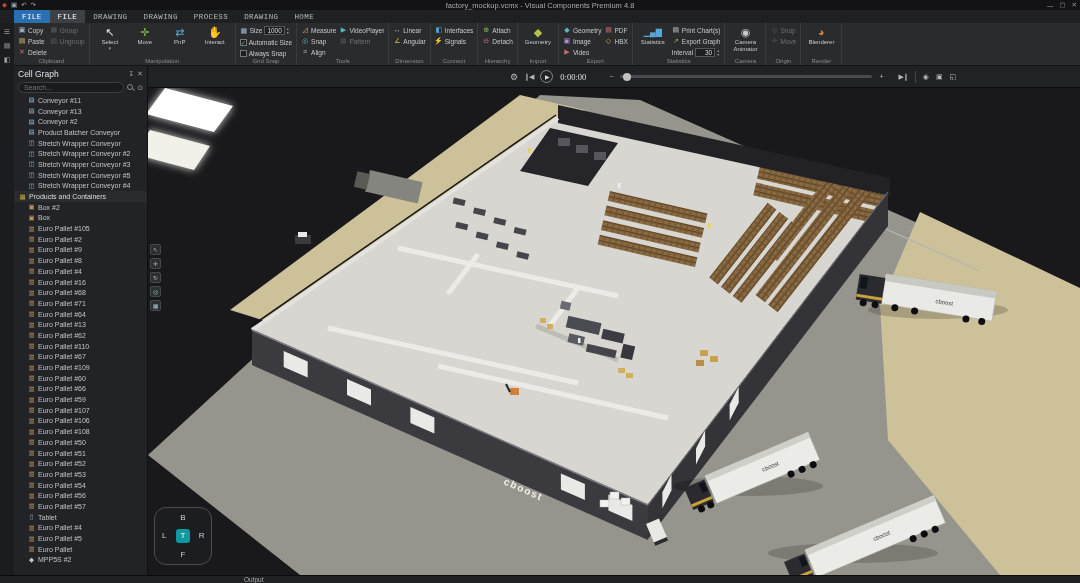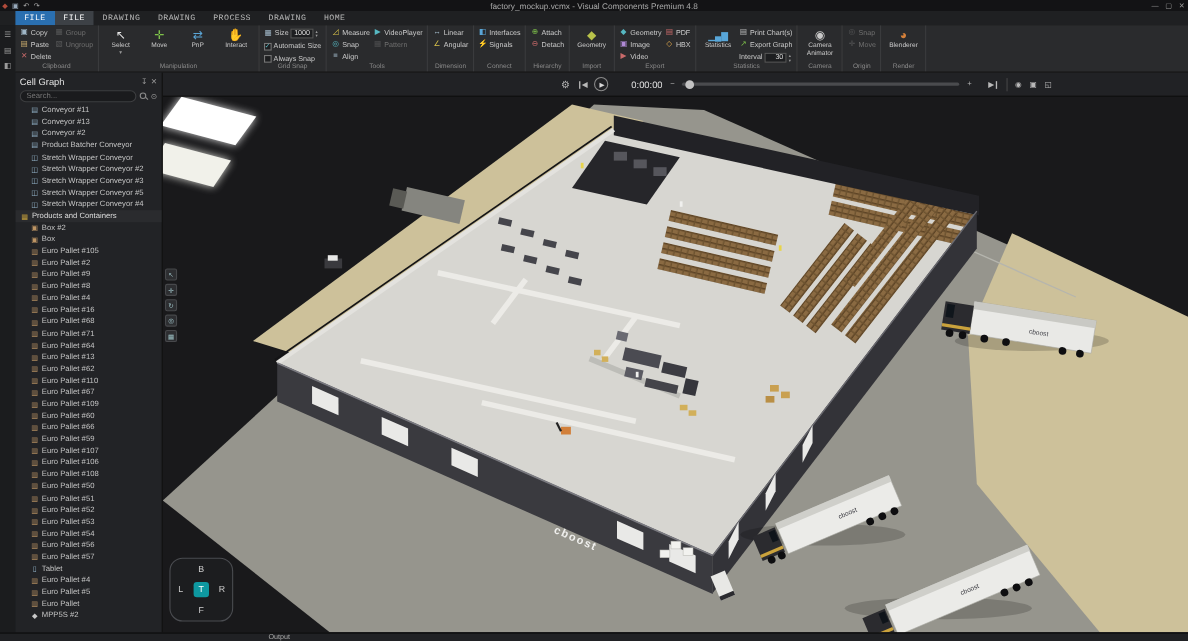--- a/index.html
+++ b/index.html
@@ -62,21 +62,21 @@
   .ti-category{color:#c8a23c;}
   .ti-box,.ti-pallet{color:#bd9463;}
   .ti-robot{color:#c8c8c8;}
   
   .viewport{position:absolute;top:66px;left:148px;right:0;bottom:8px;background:#19191b;overflow:hidden;}
   .playbar{position:absolute;top:0;left:0;right:0;height:22px;background:#212225;border-bottom:1px solid #0d0d0d;
     display:flex;align-items:center;gap:7px;padding-left:362px;font-size:8px;}
   .pb-ic{color:#b8b8b8;font-size:7px;cursor:default;letter-spacing:-1px;}
   .pb-play{width:13px;height:13px;border:1px solid #8a8a8a;border-radius:50%;display:flex;align-items:center;
     justify-content:center;font-size:6px;color:#d8d8d8;padding-left:1px;}
-  .pb-time{font-family:Liberation Sans, sans-serif;font-size:8.5px;color:#e0e0e0;min-width:42px;text-align:right;}
+  .pb-time{font-family:Liberation Serif, serif;font-size:8.5px;color:#e0e0e0;min-width:42px;}
   .pb-slider{width:252px;height:3px;background:#4a4b4e;border-radius:2px;position:relative;}
   .pb-handle{position:absolute;left:3px;top:-2.5px;width:8px;height:8px;border-radius:50%;background:#c2c2c2;}
   .pb-sep{width:1px;height:12px;background:#454547;}
   .scene{position:absolute;top:22px;left:0;width:932px;height:487px;display:block;}
   .minitools{position:absolute;left:2px;top:178px;display:flex;flex-direction:column;gap:3px;}
   .minitools .mtool{width:11px;height:11px;background:#2d2e31;border:1px solid #47484b;border-radius:2px;
     color:#9fc4c8;font-size:6px;display:flex;align-items:center;justify-content:center;cursor:default;}
   .compass{position:absolute;left:6px;bottom:10px;width:58px;height:58px;background:rgba(28,30,32,.88);
     border:1px solid #4a4c50;border-radius:12px;display:grid;grid-template-columns:1fr 1fr 1fr;
     grid-template-rows:1fr 1fr 1fr;color:#cfcfcf;font-size:8px;}

